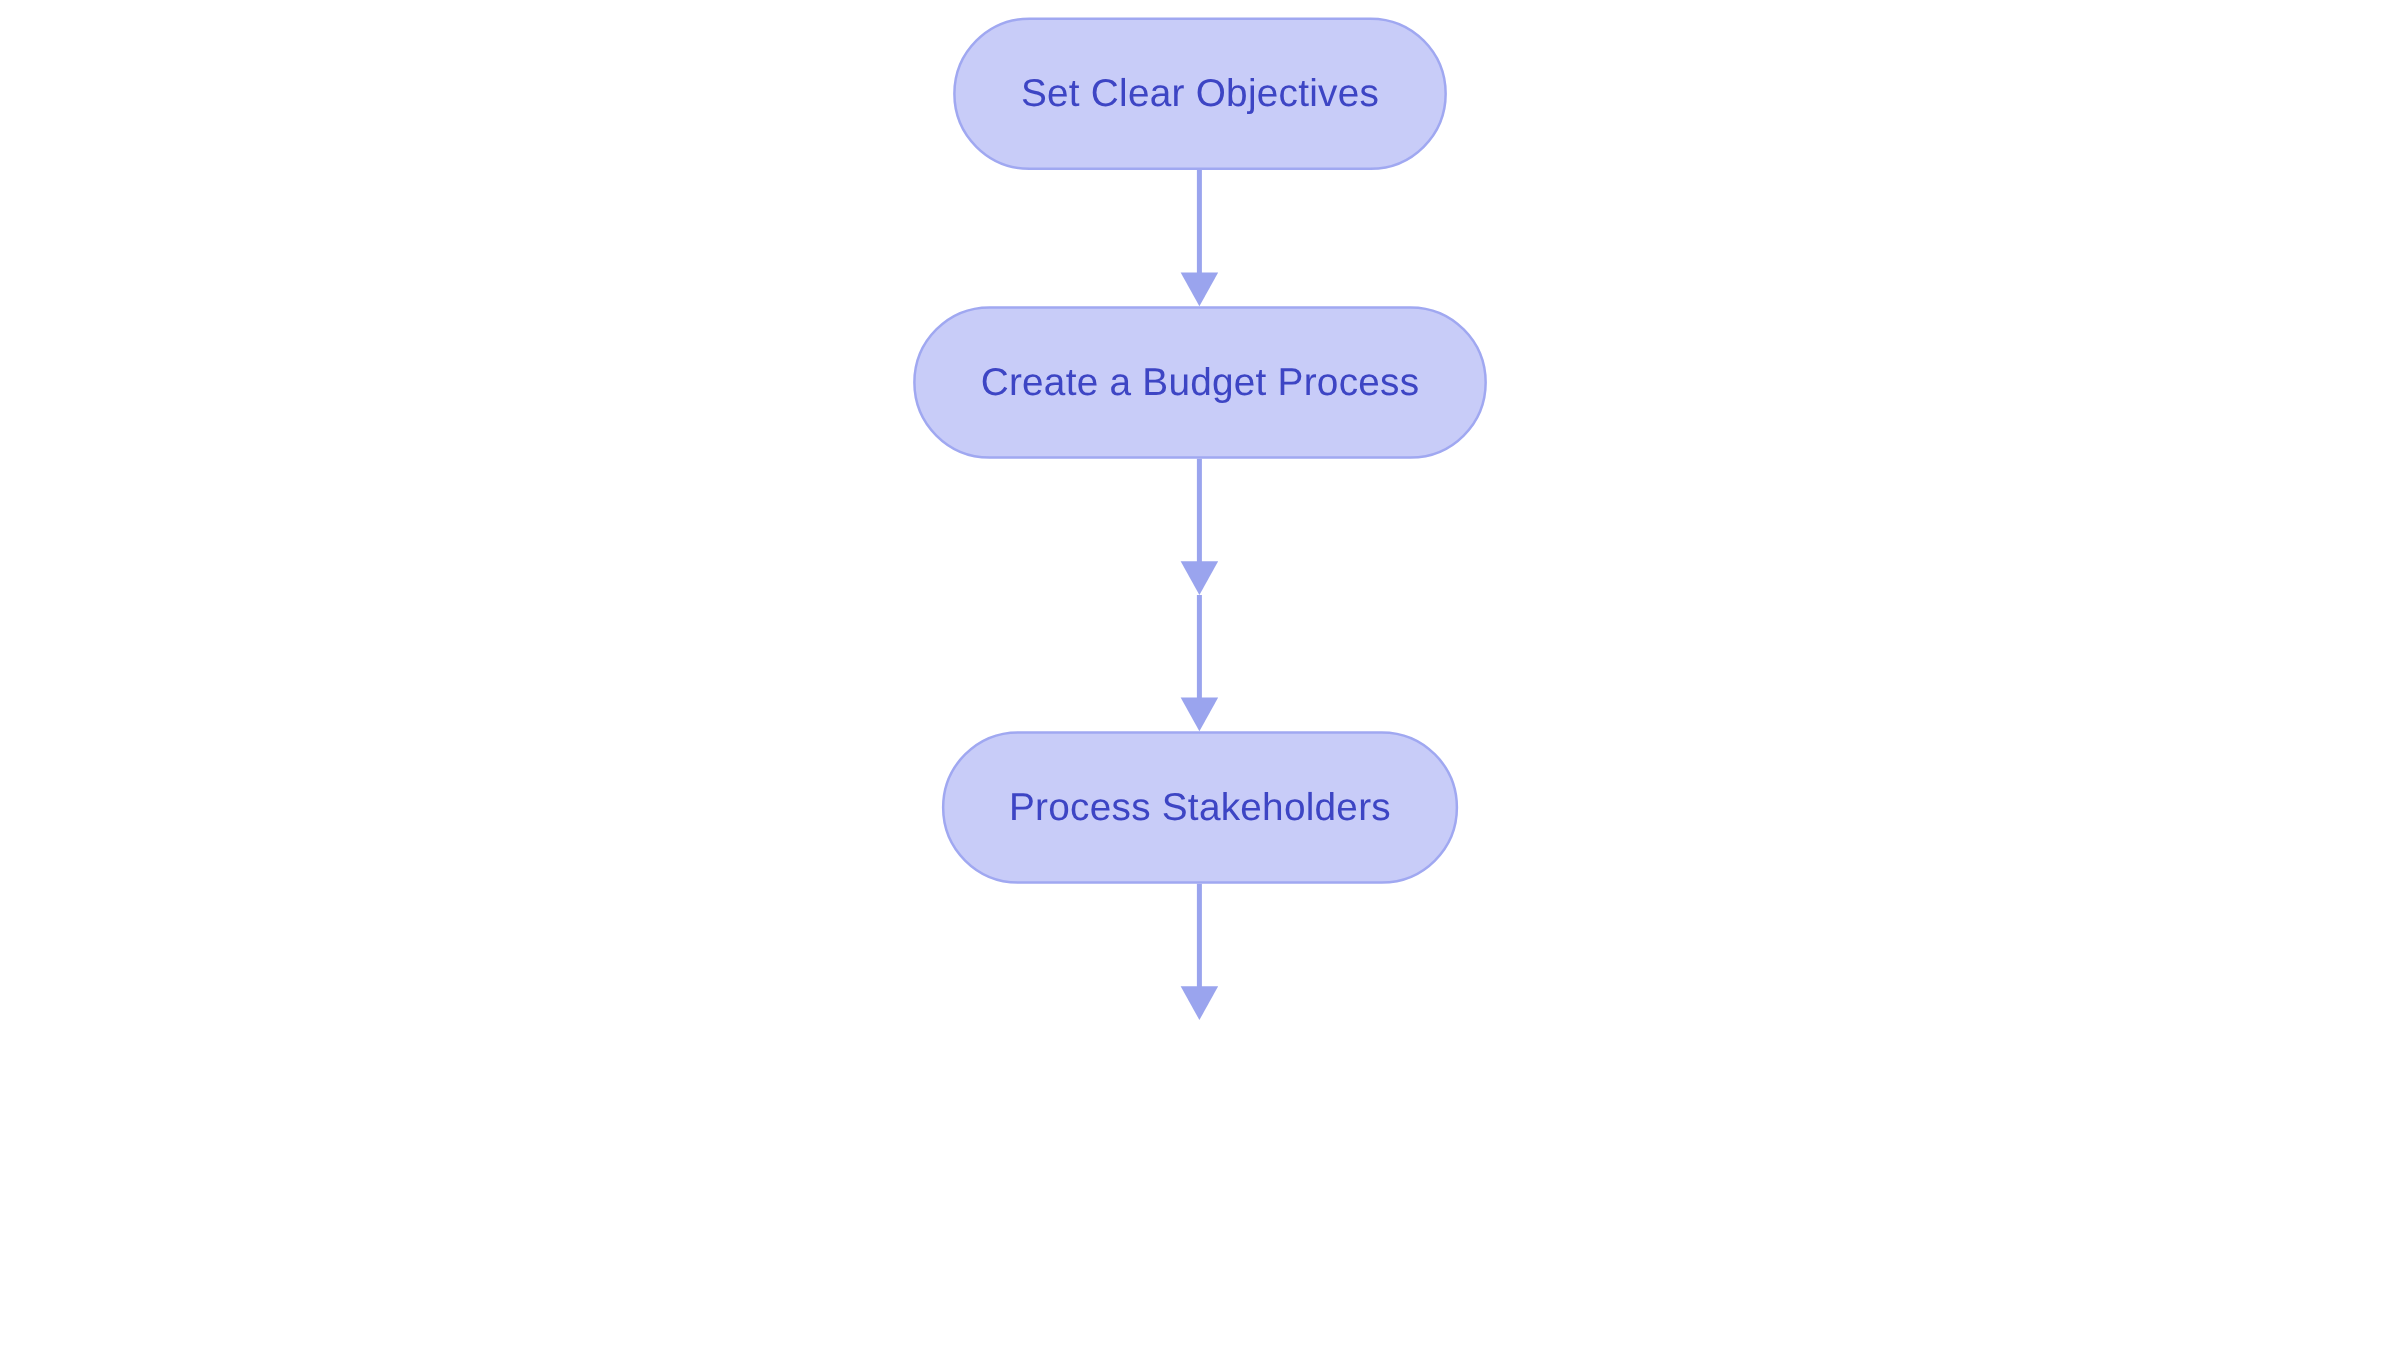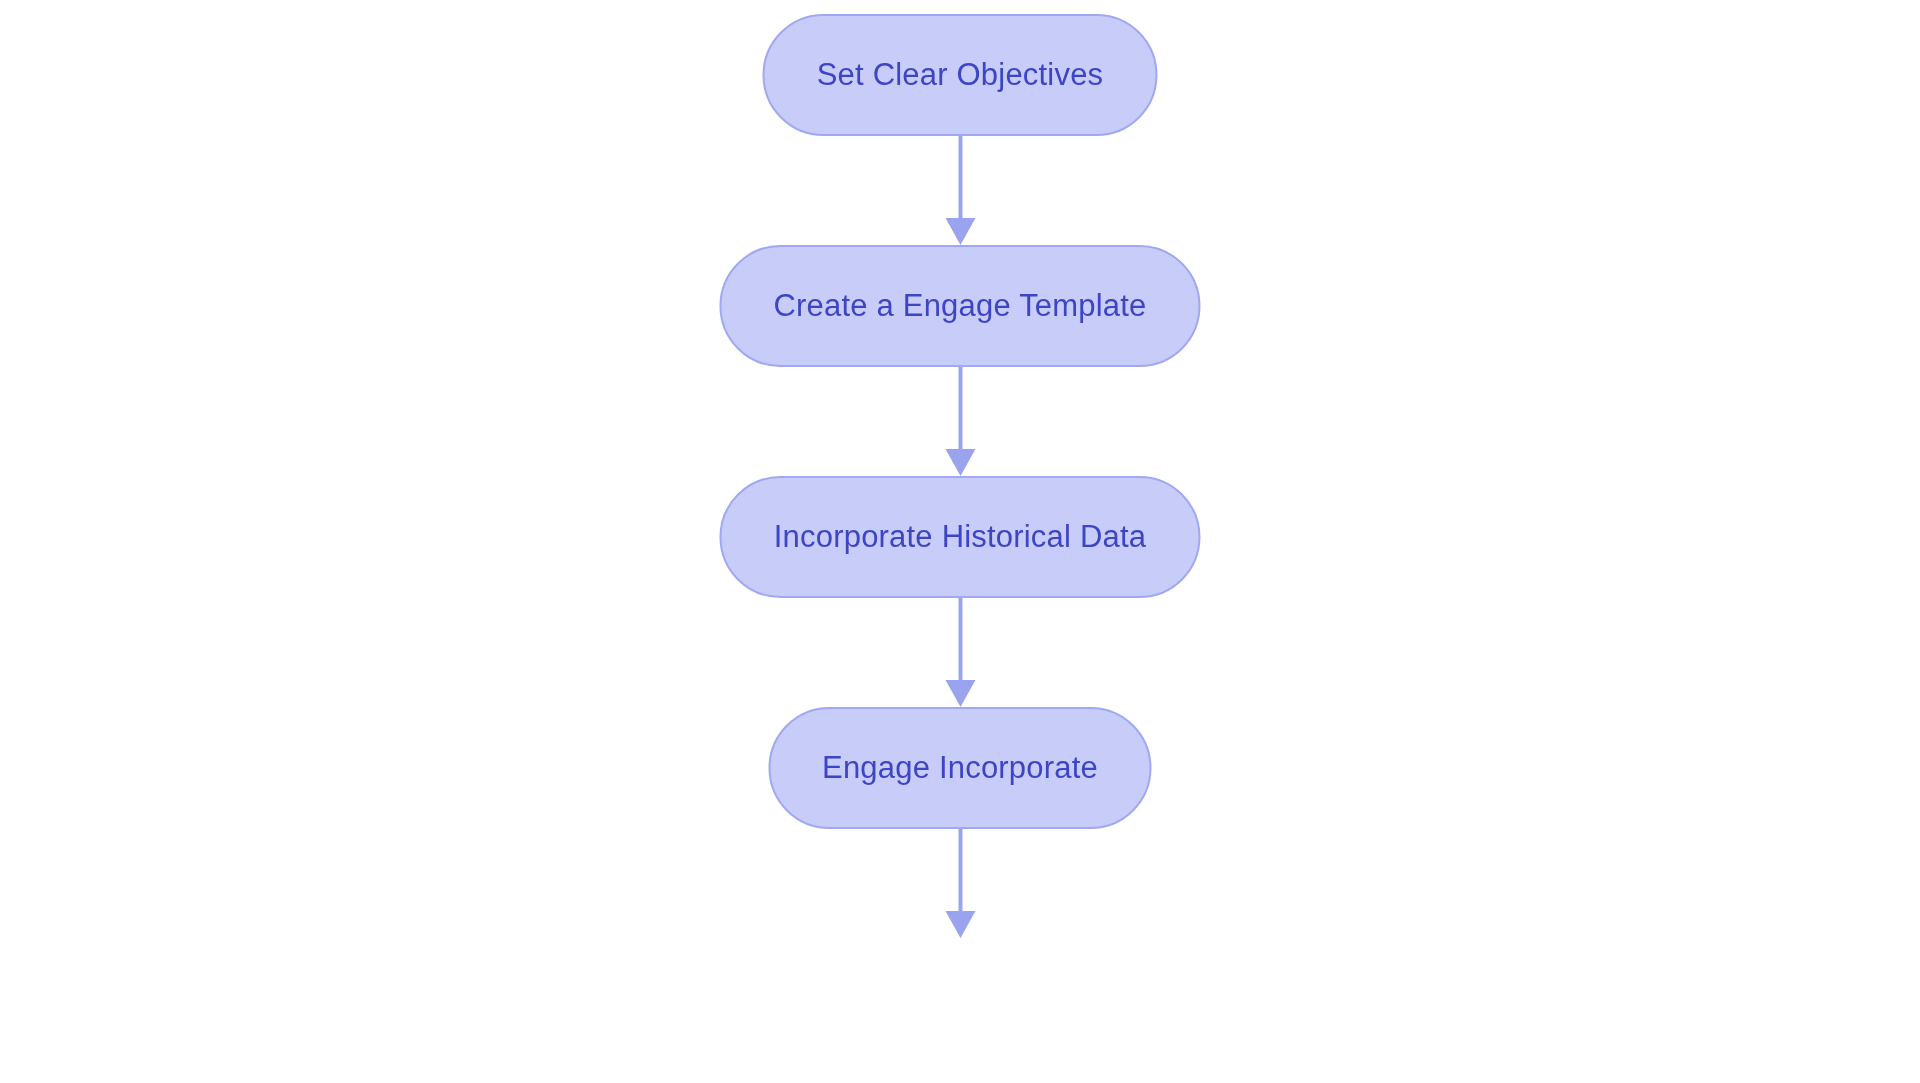--- a/index.html
+++ b/index.html
@@ -81,39 +81,36 @@
     <div class="node">
       <span class="node-label">Set Clear Objectives</span>
     </div>
 
     <div class="connector">
       <div class="shaft"></div>
       <div class="head"></div>
     </div>
 
     <div class="node">
-      <span class="node-label">Create a Engage Template</span>
+      <span class="node-label">Create a Budget Process</span>
     </div>
 
     <div class="connector">
       <div class="shaft"></div>
       <div class="head"></div>
     </div>
 
-    <div class="node">
-      <span class="node-label">Incorporate Historical Data</span>
-    </div>
 
     <div class="connector">
       <div class="shaft"></div>
       <div class="head"></div>
     </div>
 
     <div class="node">
-      <span class="node-label">Engage Incorporate</span>
+      <span class="node-label">Process Stakeholders</span>
     </div>
 
     <div class="connector">
       <div class="shaft"></div>
       <div class="head"></div>
     </div>
 
 
   </div>
 </div>

